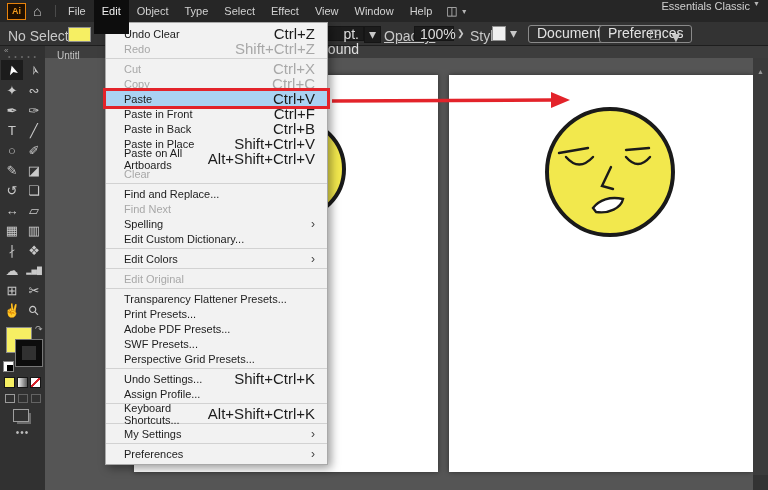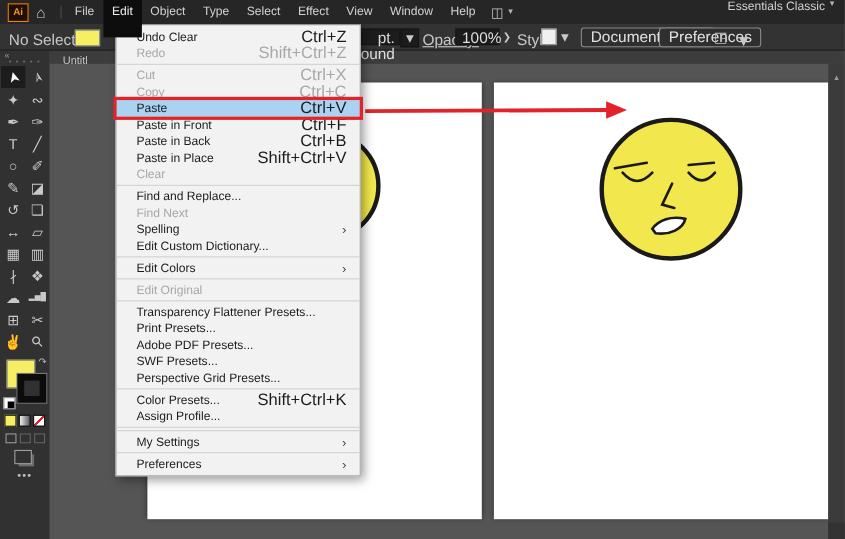--- a/index.html
+++ b/index.html
@@ -291,20 +291,24 @@
       <span class="sc">Ctrl+F</span>
     </div>
     <div class="mi">
       <span class="lbl">Paste in Back</span>
       <span class="sc">Ctrl+B</span>
     </div>
     <div class="mi">
       <span class="lbl">Paste in Place</span>
       <span class="sc">Shift+Ctrl+V</span>
     </div>
+    <div class="mi">
+      <span class="lbl">Paste on All Artboards</span>
+      <span class="sc">Alt+Shift+Ctrl+V</span>
+    </div>
     <div class="mi dis">
       <span class="lbl">Clear</span>
       <span class="sc"></span>
     </div>
     <div class="msep"></div>
     <div class="mi">
       <span class="lbl">Find and Replace...</span>
       <span class="sc"></span>
     </div>
     <div class="mi dis">
@@ -345,28 +349,32 @@
     <div class="mi">
       <span class="lbl">SWF Presets...</span>
       <span class="sc"></span>
     </div>
     <div class="mi">
       <span class="lbl">Perspective Grid Presets...</span>
       <span class="sc"></span>
     </div>
     <div class="msep"></div>
     <div class="mi">
-      <span class="lbl">Color Presets...</span>
+      <span class="lbl">Undo Settings...</span>
       <span class="sc">Shift+Ctrl+K</span>
     </div>
     <div class="mi">
       <span class="lbl">Assign Profile...</span>
       <span class="sc"></span>
     </div>
     <div class="msep"></div>
+    <div class="mi">
+      <span class="lbl">Keyboard Shortcuts...</span>
+      <span class="sc">Alt+Shift+Ctrl+K</span>
+    </div>
     <div class="msep"></div>
     <div class="mi">
       <span class="lbl">My Settings</span>
       <span class="sub">›</span>
     </div>
     <div class="msep"></div>
     <div class="mi">
       <span class="lbl">Preferences</span>
       <span class="sub">›</span>
     </div>

